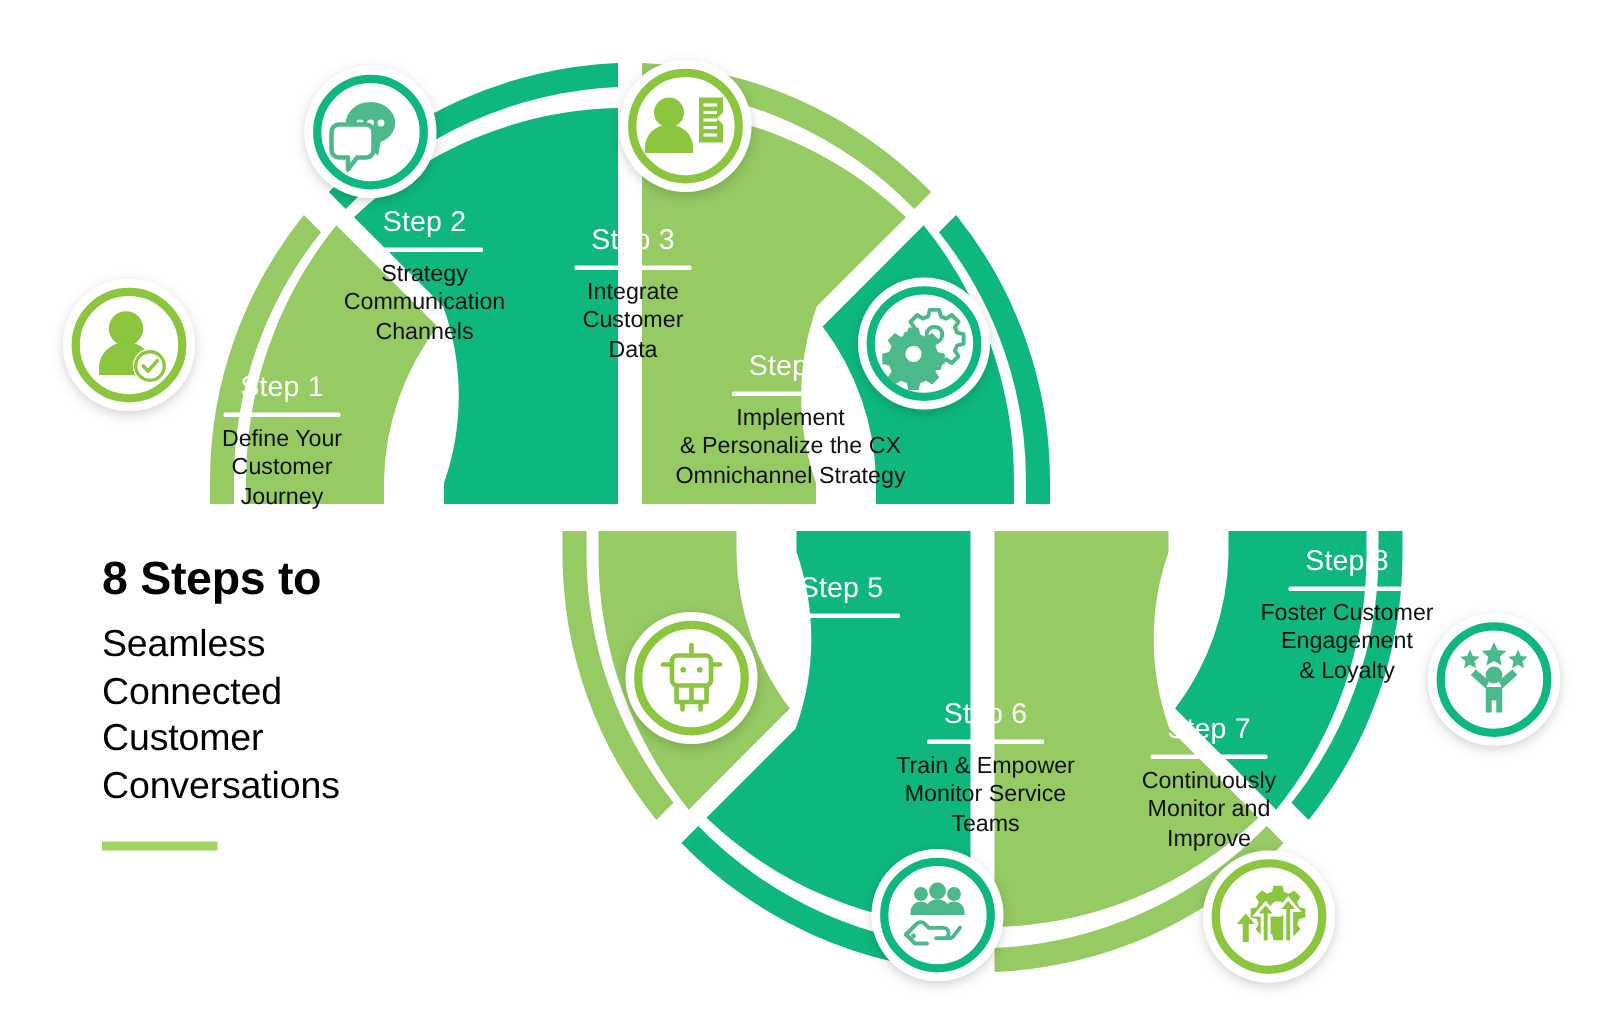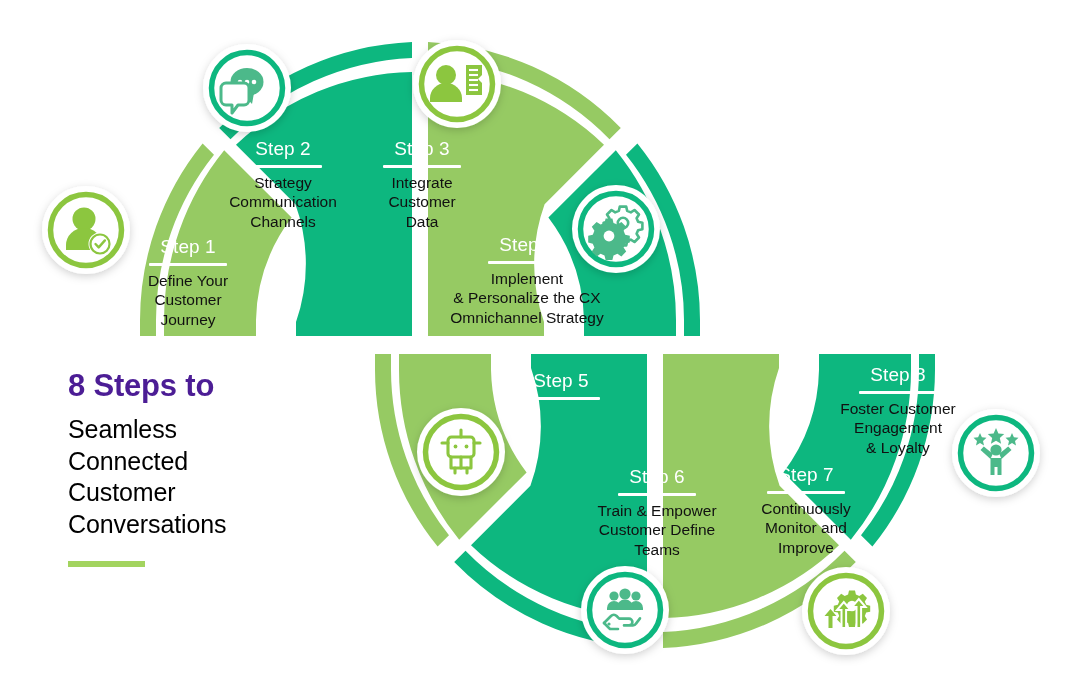--- a/index.html
+++ b/index.html
@@ -32,37 +32,37 @@
     height:2.5px;
     margin:2px auto 5px auto;
     border-radius:1px;
   }
   .step-desc{
     font-size:15.5px;
     color:#111111;
     line-height:1.28;
   }
   
-  .light .step-title{color:#ffffff;}
+  .light .step-title{color:#ffffff;margin-top:12px;}
   .light .step-rule{background:#ffffff;}
   .light .step-desc{color:#111111;}
   
   .dark .step-title{color:#ffffff;}
   .dark .step-rule{background:#ffffff;}
   .dark .step-desc{color:#111111;}
 
   
   #headline{
     position:absolute;
     left:68px;top:368px;width:300px;
   }
   #headline .hl-green{
     font-size:31px;
     font-weight:bold;
-    color:#4c1d95;
+    color:#000000;
     line-height:1.16;
     letter-spacing:-.2px;
     margin:0;
   }
   #headline .hl-black{
     font-size:25px;
     font-weight:normal;
     color:#000000;
     line-height:1.27;
     letter-spacing:-.1px;
@@ -230,21 +230,21 @@
   <div class="step-block light" style="left:498px;top:370px;width:126px;">
     <div class="step-title">Step 5</div>
     <div class="step-rule" style="width:78px;"></div>
   </div>
 
   <div class="step-block dark" style="left:584px;top:466px;width:146px;">
     <div class="step-title">Step 6</div>
     <div class="step-rule" style="width:78px;"></div>
     <div class="step-desc">
       <div>Train &amp; Empower</div>
-      <div>Customer Define</div>
+      <div>Monitor Service</div>
       <div>Teams</div>
     </div>
   </div>
 
   <div class="step-block light" style="left:745px;top:464px;width:122px;">
     <div class="step-title">Step 7</div>
     <div class="step-rule" style="width:78px;"></div>
     <div class="step-desc">
       <div>Continuously</div>
       <div>Monitor and</div>

